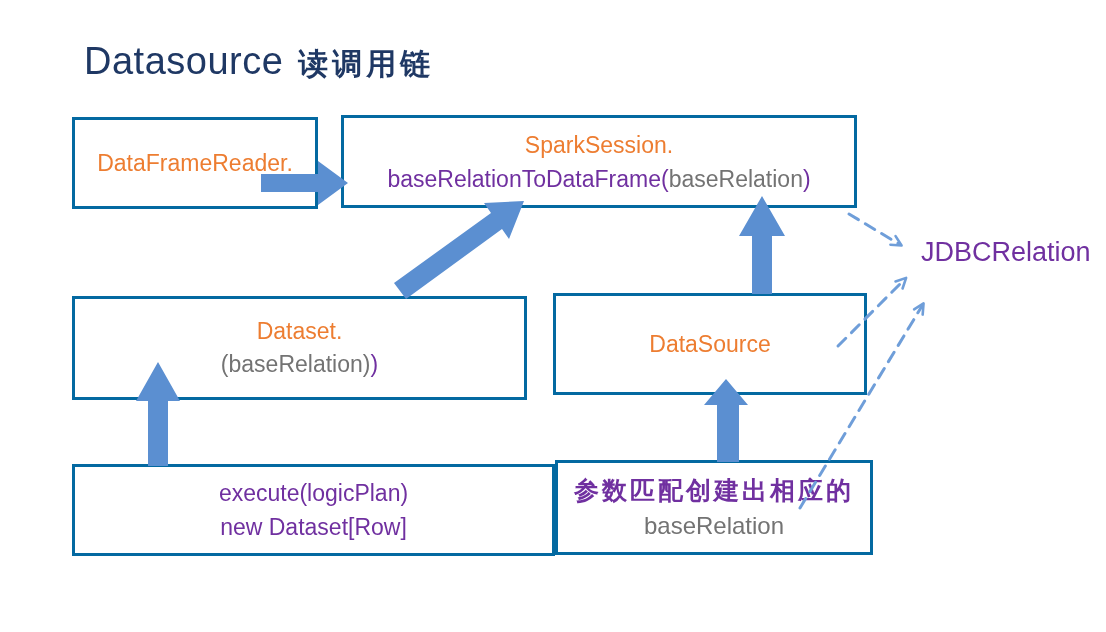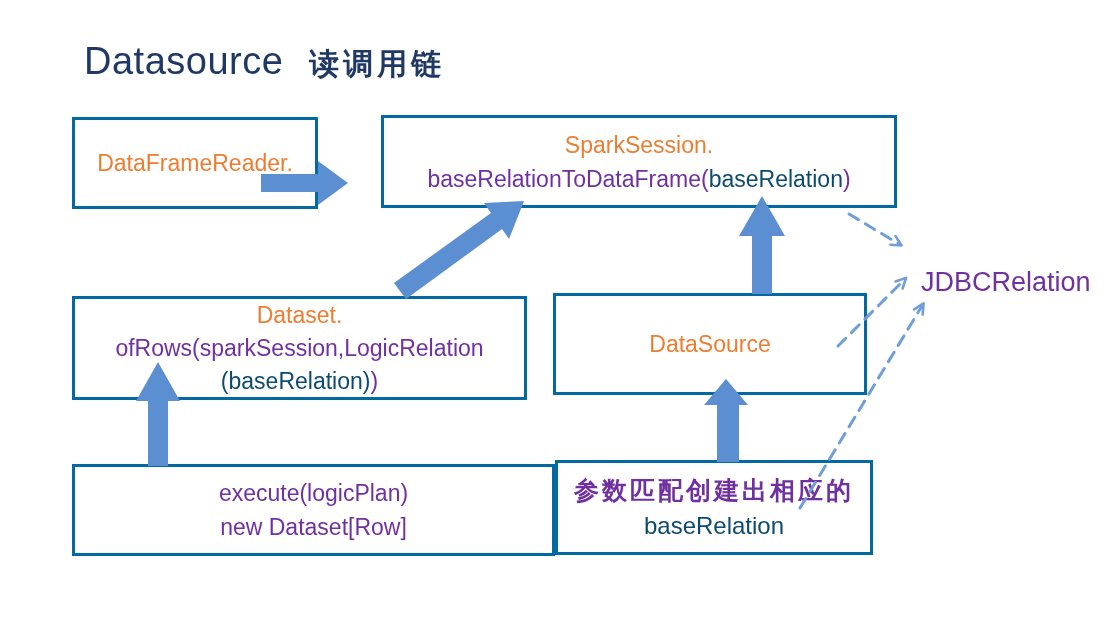--- a/index.html
+++ b/index.html
@@ -21,45 +21,45 @@
     white-space: nowrap;
   }
   .title-en {
     font-size: 38px;
     font-weight: 500;
     letter-spacing: 0.5px;
   }
   .title-cn {
     font-size: 30px;
     font-weight: 700;
-    margin-left: 26px;
+    margin-left: 15px;
     letter-spacing: 4px;
     font-family: "Liberation Serif", serif;
   }
 
   
   .box {
     position: absolute;
     box-sizing: border-box;
     border: 3px solid #0369a1;
     background: #ffffff;
     display: flex;
     flex-direction: column;
     justify-content: center;
     align-items: center;
     z-index: 2;
     text-align: center;
   }
   .ln { font-size: 23px; line-height: 34px; white-space: nowrap; }
   .orange { color: #ED7D31; }
   .purple { color: #7030A0; }
-  .green  { color: #0c4a6e; }
+  .green  { color: #737373; }
 
   #box-reader     { left: 72px;  top: 117px; width: 246px; height: 92px;  }
-  #box-spark      { left: 341px; top: 115px; width: 516px; height: 93px; margin-left: 40px;  }
+  #box-spark      { left: 341px; top: 115px; width: 516px; height: 93px;  }
   #box-dataset    { left: 72px;  top: 296px; width: 455px; height: 104px; line-height: 33px; }
   #box-datasource { left: 553px; top: 293px; width: 314px; height: 102px; }
   #box-execute    { left: 72px;  top: 464px; width: 483px; height: 92px;  }
   #box-match      { left: 555px; top: 460px; width: 318px; height: 95px;  }
 
   #box-dataset .ln { line-height: 33px; }
   .cjk-line {
     font-size: 25px;
     font-weight: 700;
     letter-spacing: 3px;
@@ -70,21 +70,20 @@
 
   
   .jdbc-label {
     position: absolute;
     left: 921px;
     top: 237px;
     font-size: 27px;
     color: #7030A0;
     z-index: 2;
     white-space: nowrap;
-    margin-top: 30px;
   }
 
   
   svg.overlay {
     position: absolute;
     left: 0; top: 0;
     width: 1106px; height: 632px;
     z-index: 3;
     pointer-events: none;
   }
@@ -110,21 +109,20 @@
     <div class="ln orange">DataFrameReader.</div>
   </div>
 
   <div class="box" id="box-spark">
     <div class="ln orange">SparkSession.</div>
     <div class="ln purple"><span>baseRelationToDataFrame(</span><span class="green">baseRelation</span><span>)</span></div>
   </div>
 
   <div class="box" id="box-dataset">
     <div class="ln orange">Dataset.</div>
-    <div class="ln purple">ofRows(sparkSession,LogicRelation</div>
     <div class="ln purple"><span class="green">(baseRelation)</span><span>)</span></div>
   </div>
 
   <div class="box" id="box-datasource">
     <div class="ln orange">DataSource</div>
   </div>
 
   <div class="box" id="box-execute">
     <div class="ln purple">execute(logicPlan)</div>
     <div class="ln purple">new Dataset[Row]</div>

